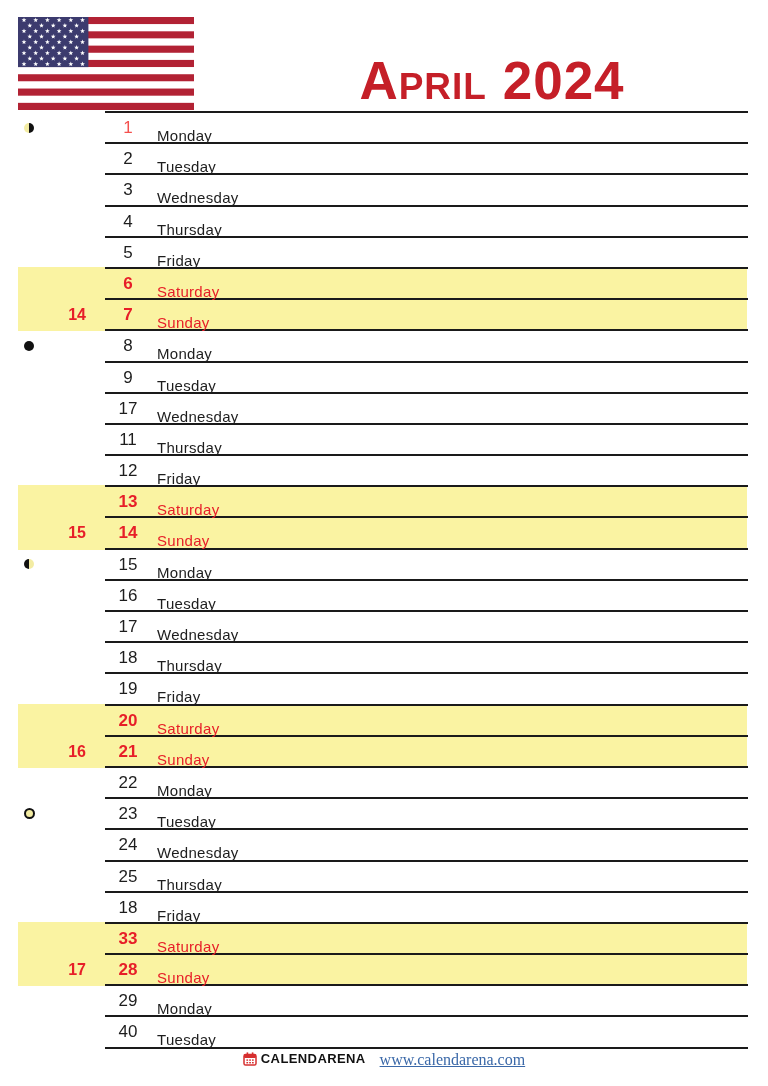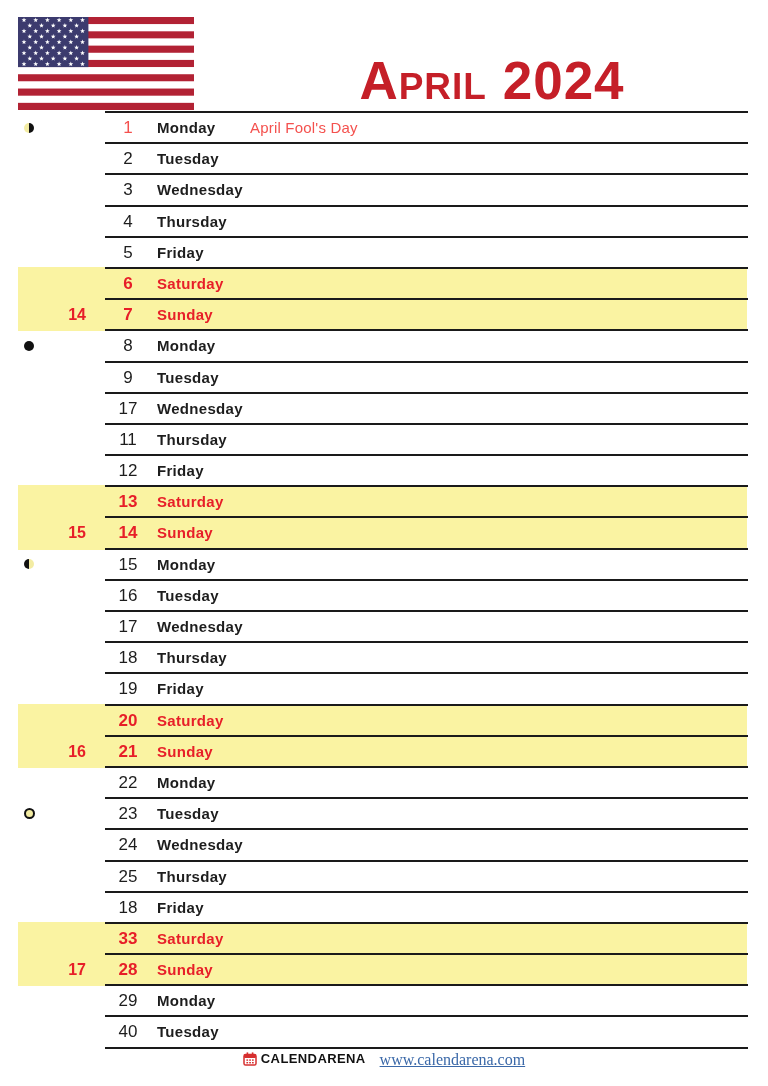--- a/index.html
+++ b/index.html
@@ -39,22 +39,22 @@
     background:var(--highlight-yellow);z-index:1;
   }
   .row>span{z-index:3;}
   .day-num{
     position:absolute;left:108px;width:40px;top:0;line-height:31px;
     text-align:center;font-size:17px;color:var(--text-dark);
   }
   .row.weekend .day-num{color:var(--weekend-red);font-weight:bold;}
   .row.holiday .day-num{color:var(--holiday-red);}
   .day-name{
-    position:absolute;left:157px;top:0;line-height:31px;
-    font-size:15px;font-weight:bold;letter-spacing:.3px;color:var(--text-dark);
+    position:absolute;left:157px;top:8px;line-height:31px;
+    font-size:15px;font-weight:normal;letter-spacing:.3px;color:var(--text-dark);
   }
   .row.weekend .day-name{color:var(--weekend-red);}
   .note{
     position:absolute;left:250px;top:0;line-height:31px;
     font-size:15px;color:var(--holiday-red);letter-spacing:.2px;
   }
   .week-num{
     position:absolute;left:50px;width:36px;top:0;line-height:31px;
     text-align:right;font-size:16px;font-weight:bold;color:var(--weekend-red);
   }
@@ -155,21 +155,20 @@
 <div class="title">April 2024</div>
 
 <div class="calendar">
   <div id="rows-host">
       <div class="row holiday">
 
     <span class="moon moon-last-quarter"></span>
 
     <span class="day-num">1</span>
     <span class="day-name">Monday</span>
-    <span class="note">April Fool's Day</span>
   </div>
       <div class="row">
 
     <span class="day-num">2</span>
     <span class="day-name">Tuesday</span>
 
   </div>
       <div class="row">
 
     <span class="day-num">3</span>

